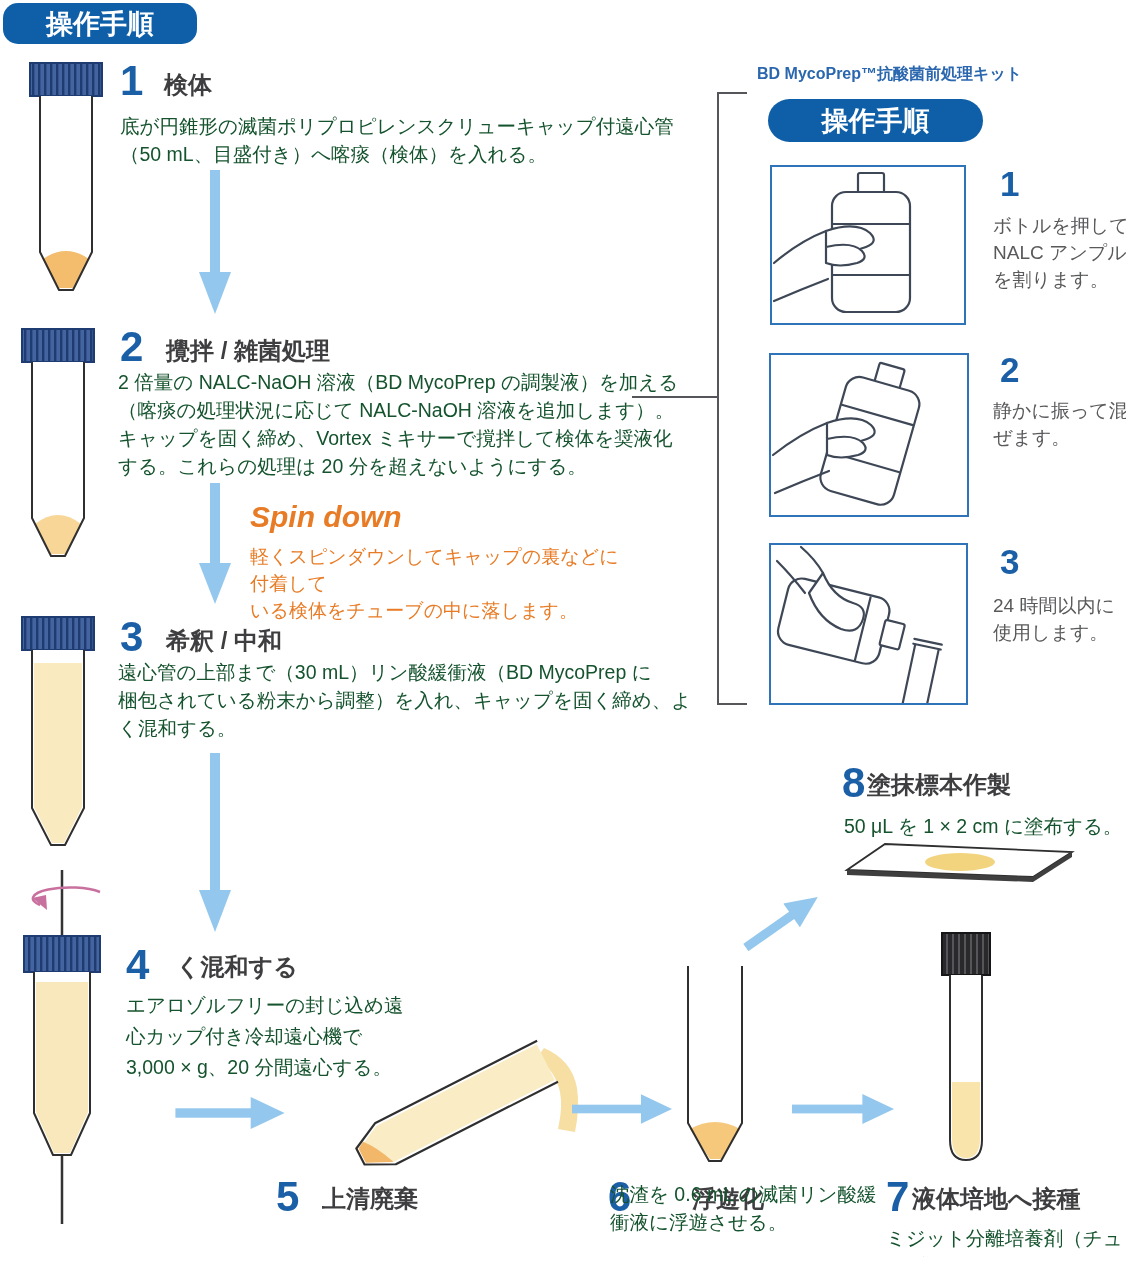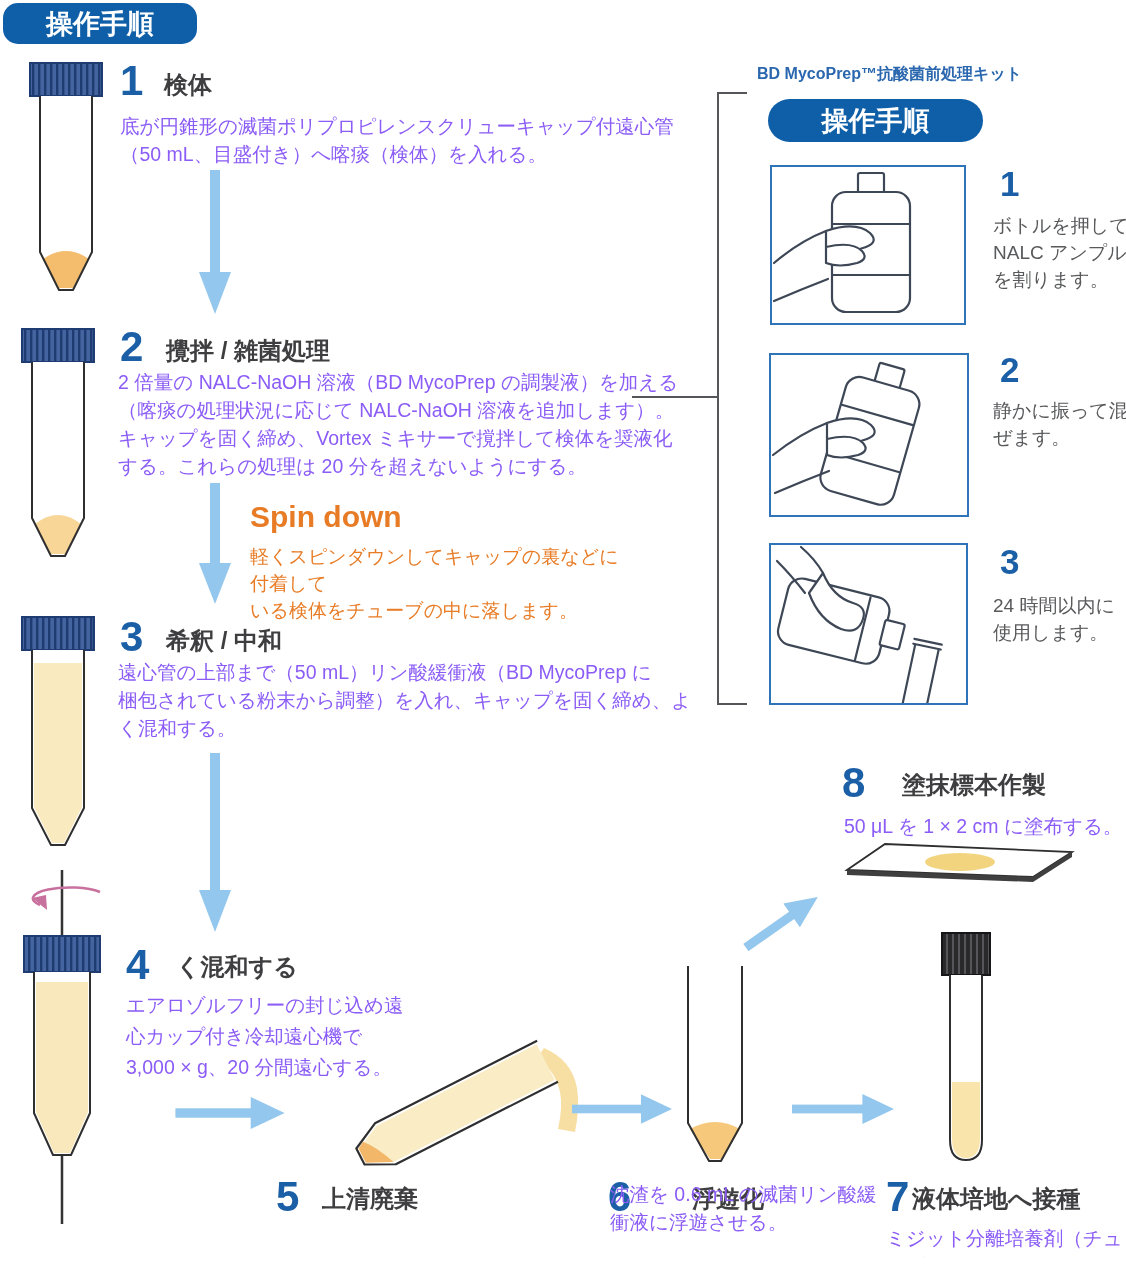--- a/index.html
+++ b/index.html
@@ -9,23 +9,23 @@
   .abs { position:absolute; }
   .badge {
     background:#0e5fa8; color:#fff; font-weight:bold; font-size:27px;
     display:flex; align-items:center; justify-content:center;
   }
   .badge.main { border-radius:15px; }
   .badge.pill { border-radius:22px; }
   .num { color:#1b5fa6; font-weight:bold; font-size:42px; line-height:1; }
   .kit-num { color:#1b5fa6; font-weight:bold; font-size:35px; line-height:1; }
   .step-title { color:#3e3e40; font-weight:bold; font-size:24px; line-height:1.1;text-align:right; }
-  .body-text { color:#8b5cf6; font-size:19.5px; line-height:28px; white-space:pre-line; }
+  .body-text { color:#14532d; font-size:19.5px; line-height:28px; white-space:pre-line; }
   .kit-body { color:#58595b; font-size:19px; line-height:27px; white-space:pre-line; }
-  .spin-head { color:#e87c26; font-weight:bold; font-size:30px; line-height:1; }
+  .spin-head { color:#e87c26; font-weight:bold; font-size:30px; line-height:1;font-style:italic; }
   .spin-body { color:#e87c26; font-size:19px; line-height:27px; white-space:pre-line; }
   .kit-header { color:#2a67ae; font-weight:bold; font-size:16px; line-height:1.2; }
   .kit-box { border:2px solid #2f74b8; background:#fff; }
   .line { background:#55565a; }
 </style>
 </head>
 <body>
 
 <div id="canvas">
 
@@ -144,21 +144,21 @@
 （喀痰の処理状況に応じて NALC-NaOH 溶液を追加します）。
 キャップを固く締め、Vortex ミキサーで撹拌して検体を奨液化
 する。これらの処理は 20 分を超えないようにする。</div>
 
   <div class="abs spin-head" style="left:250px;top:502px">Spin down</div>
   <div class="abs spin-body" style="left:250px;top:543px;width:380px">軽くスピンダウンしてキャップの裏などに付着して
 いる検体をチューブの中に落します。</div>
 
   <div class="abs num" style="left:120px;top:616px">3</div>
   <div class="abs step-title" style="left:166px;top:628px">希釈 / 中和</div>
-  <div class="abs body-text" style="left:118px;top:658px;width:580px">遠心管の上部まで（50 mL）リン酸緩衝液（BD MycoPrep に
+  <div class="abs body-text" style="left:118px;top:658px;width:580px">遠心管の上部まで（30 mL）リン酸緩衝液（BD MycoPrep に
 梱包されている粉末から調整）を入れ、キャップを固く締め、よ
 く混和する。</div>
 
   <div class="abs num" style="left:126px;top:944px">4</div>
   <div class="abs step-title" style="left:176px;top:954px">く混和する</div>
   <div class="abs body-text" style="left:126px;top:990px;width:360px;line-height:31px">エアロゾルフリーの封じ込め遠
 心カップ付き冷却遠心機で
 3,000 × g、20 分間遠心する。</div>
 
   <div class="abs num" style="left:276px;top:1176px">5</div>
@@ -168,21 +168,21 @@
   <div class="abs step-title" style="left:692px;top:1186px">浮遊化</div>
   <div class="abs body-text" style="left:610px;top:1180px;width:300px">沈渣を 0.6 mL の滅菌リン酸緩
 衝液に浮遊させる。</div>
 
   <div class="abs num" style="left:886px;top:1176px">7</div>
   <div class="abs step-title" style="left:912px;top:1186px">液体培地へ接種</div>
   <div class="abs body-text" style="left:886px;top:1224px;width:250px">ミジット分離培養剤（チューブ）
 に 0.5 mL 接種する。</div>
 
   <div class="abs num" style="left:842px;top:762px">8</div>
-  <div class="abs step-title" style="left:902px;top:772px">塗抹標本作製</div>
+  <div class="abs step-title" style="left:867px;top:772px">塗抹標本作製</div>
   <div class="abs body-text" style="left:844px;top:812px;width:290px">50 μL を 1 × 2 cm に塗布する。</div>
 
   <div class="abs line" style="left:632px;top:396px;width:86px;height:2px"></div>
   <div class="abs line" style="left:717px;top:92px;width:2px;height:613px"></div>
   <div class="abs line" style="left:717px;top:92px;width:30px;height:2px"></div>
   <div class="abs line" style="left:717px;top:703px;width:30px;height:2px"></div>
 
   <div class="abs kit-header" style="left:757px;top:64px;width:330px">BD MycoPrep™抗酸菌前処理キット</div>
   <div class="abs badge pill" style="left:768px;top:99px;width:215px;height:43px">操作手順</div>
 

